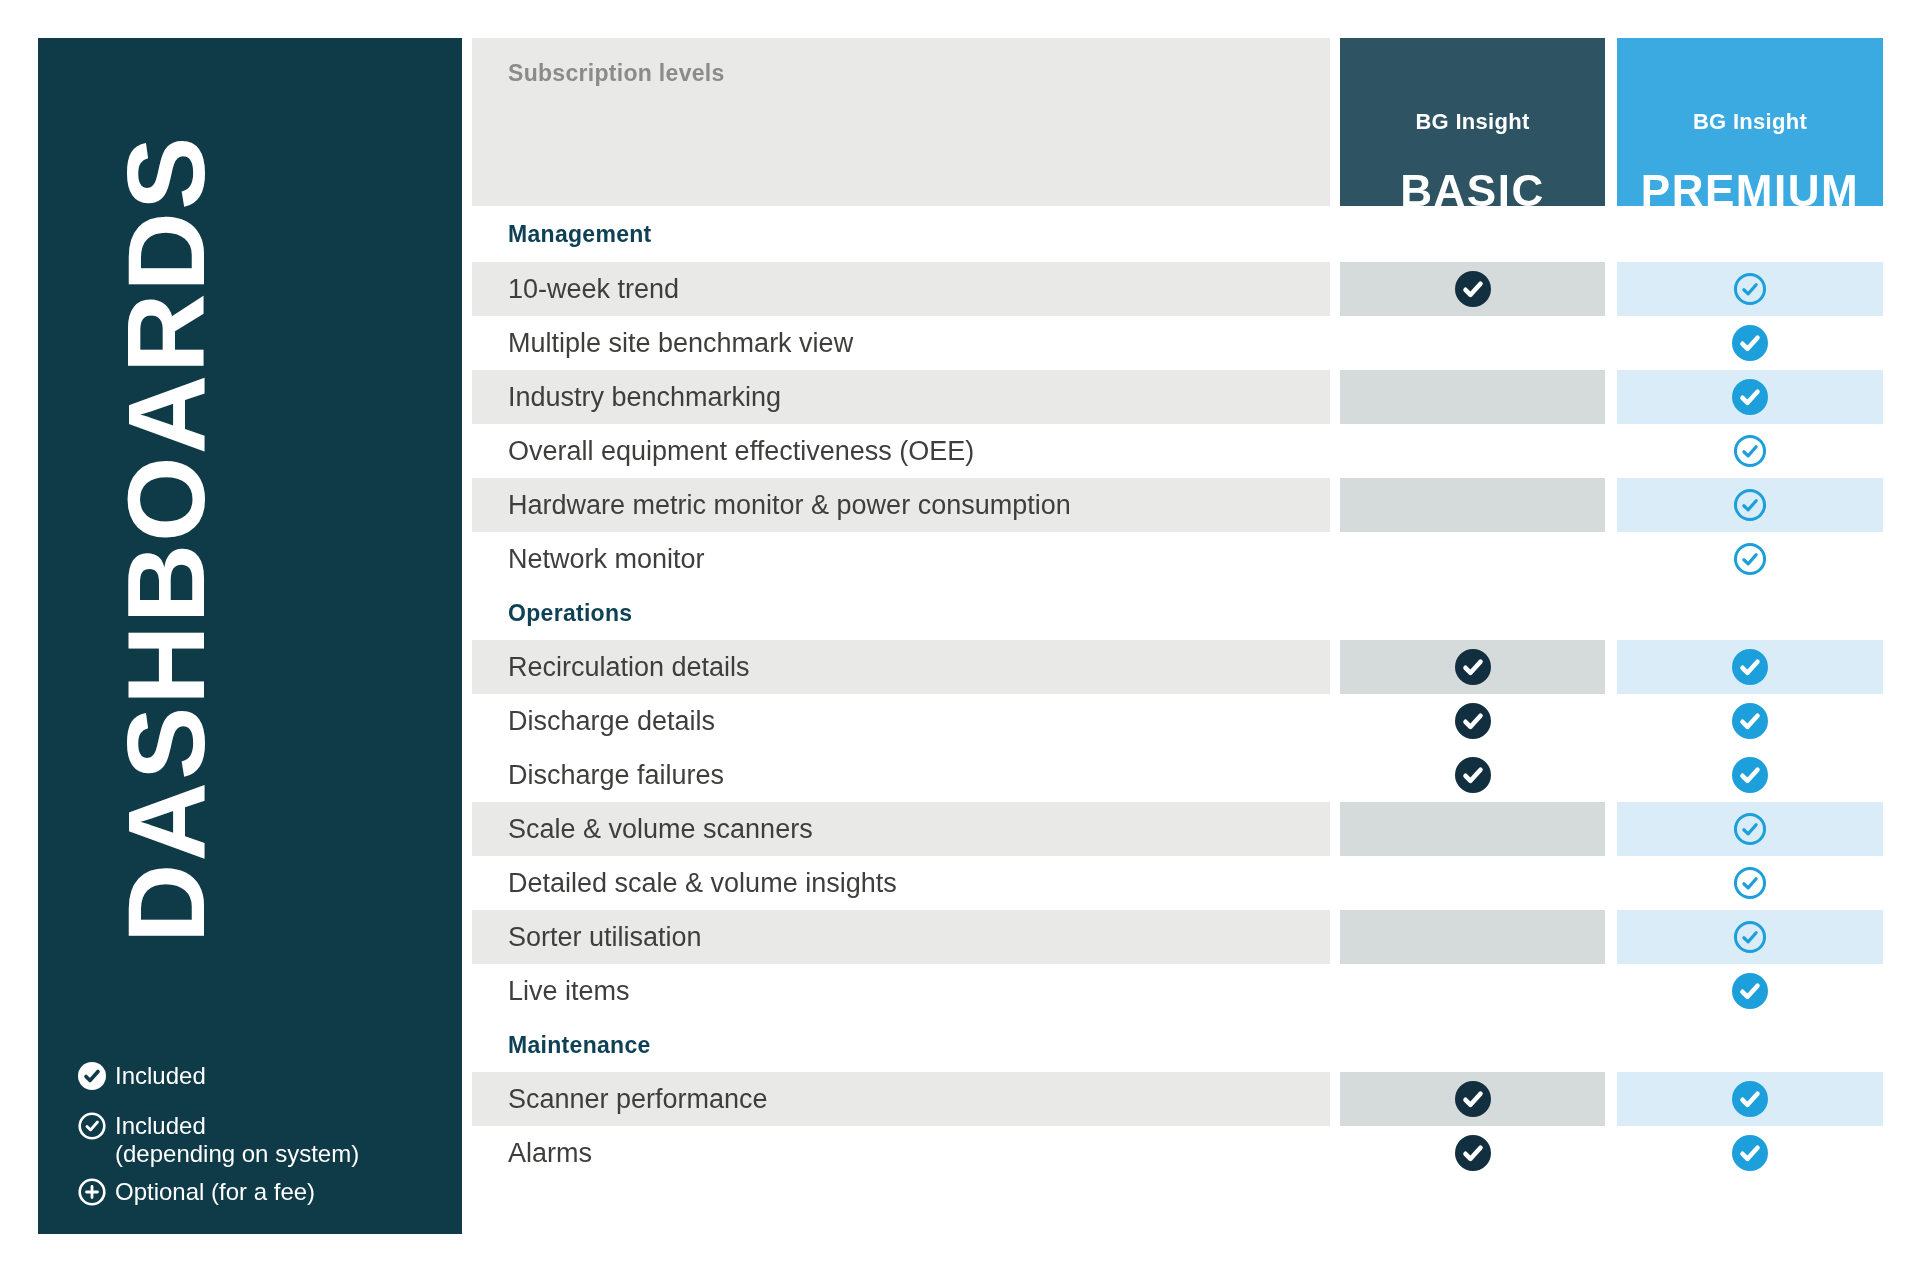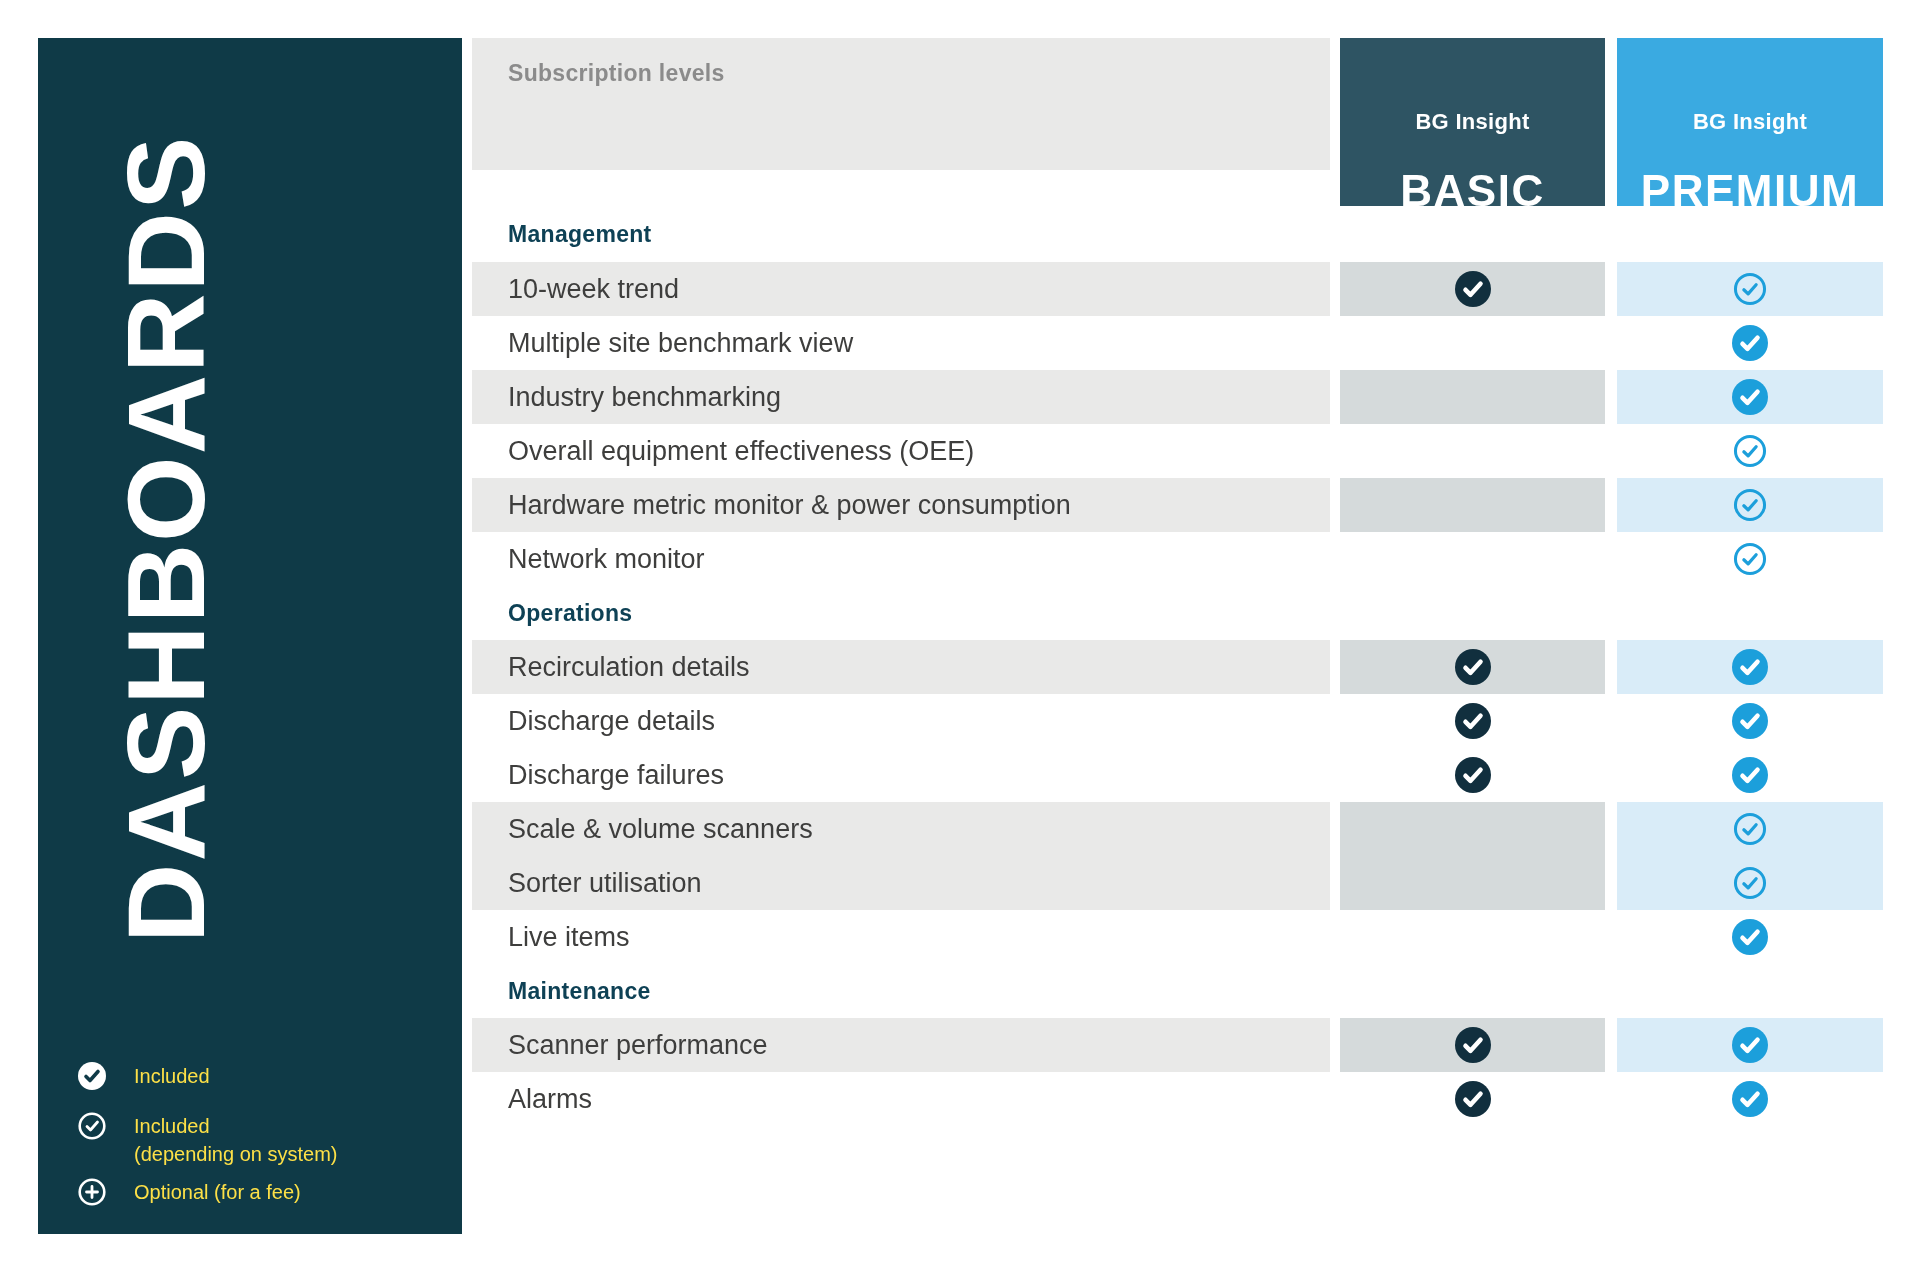--- a/index.html
+++ b/index.html
@@ -11,23 +11,23 @@
   .sidebar { position:absolute; left:38px; top:38px; width:424px; height:1196px; background:#0f3a47; }
   .vertical-title {
     position:absolute; left:80px; top:905px; width:790px; height:95px;
     transform:rotate(-90deg); transform-origin:0 0;
     color:#ffffff; font-size:110px; font-weight:bold; letter-spacing:2px;
     line-height:95px; white-space:nowrap;
   }
   .legend { position:absolute; left:40px; top:984px; width:360px; }
   .legend-item { position:absolute; left:0; display:flex; align-items:flex-start; }
   .legend-item .licon { flex:0 0 28px; margin-top:0px; }
-  .legend-item .ltext { margin-left:28px; color:#fde047; font-size:20px; line-height:28px; }
+  .legend-item .ltext { margin-left:9px; color:#ffffff; font-size:24px; line-height:28px; }
   
-  .band-header { position:absolute; left:472px; top:38px; width:858px; height:132px; background:#e9e9e8; }
+  .band-header { position:absolute; left:472px; top:38px; width:858px; height:168px; background:#e9e9e8; }
   .band-header .subs-label {
     position:absolute; left:36px; top:22px; font-size:23px; font-weight:bold; color:#8b8b8b; letter-spacing:0.3px;
   }
   .col-header { position:absolute; top:38px; height:168px; color:#ffffff; text-align:center; }
   .col-header.basic   { left:1340px; width:265px; background:#2e5463; }
   .col-header.premium { left:1617px; width:266px; background:#3aaae1; }
   .col-header .brand { position:absolute; left:0; right:0; top:71px; font-size:22px; font-weight:bold; letter-spacing:0.3px; }
   .col-header .tier  { position:absolute; left:0; right:0; top:128px; font-size:44px; font-weight:bold; letter-spacing:1.5px; }
   
   .rows { position:absolute; left:472px; top:206px; width:1411px; }
@@ -237,20 +237,32 @@
         <div class="gap-a"></div>
         <div class="cell basic"></div>
         <div class="gap-b"></div>
         <div class="cell premium">
           <svg width="34" height="34" viewBox="0 0 36 36">
             <circle cx="18" cy="18" r="15.4" fill="none" stroke="#1c9fdb" stroke-width="3.2"></circle>
             <path d="M11.5 18.8 L16 23.2 L24.5 13.5" fill="none" stroke="#1c9fdb" stroke-width="3.4" stroke-linecap="round" stroke-linejoin="round"></path>
           </svg>
         </div>
       </div>
+      <div class="row">
+        <div class="cell feature">Detailed scale &amp; volume insights</div>
+        <div class="gap-a"></div>
+        <div class="cell basic"></div>
+        <div class="gap-b"></div>
+        <div class="cell premium">
+          <svg width="34" height="34" viewBox="0 0 36 36">
+            <circle cx="18" cy="18" r="15.4" fill="none" stroke="#1c9fdb" stroke-width="3.2"></circle>
+            <path d="M11.5 18.8 L16 23.2 L24.5 13.5" fill="none" stroke="#1c9fdb" stroke-width="3.4" stroke-linecap="round" stroke-linejoin="round"></path>
+          </svg>
+        </div>
+      </div>
       <div class="row striped">
         <div class="cell feature">Sorter utilisation</div>
         <div class="gap-a"></div>
         <div class="cell basic"></div>
         <div class="gap-b"></div>
         <div class="cell premium">
           <svg width="34" height="34" viewBox="0 0 36 36">
             <circle cx="18" cy="18" r="15.4" fill="none" stroke="#1c9fdb" stroke-width="3.2"></circle>
             <path d="M11.5 18.8 L16 23.2 L24.5 13.5" fill="none" stroke="#1c9fdb" stroke-width="3.4" stroke-linecap="round" stroke-linejoin="round"></path>
           </svg>

